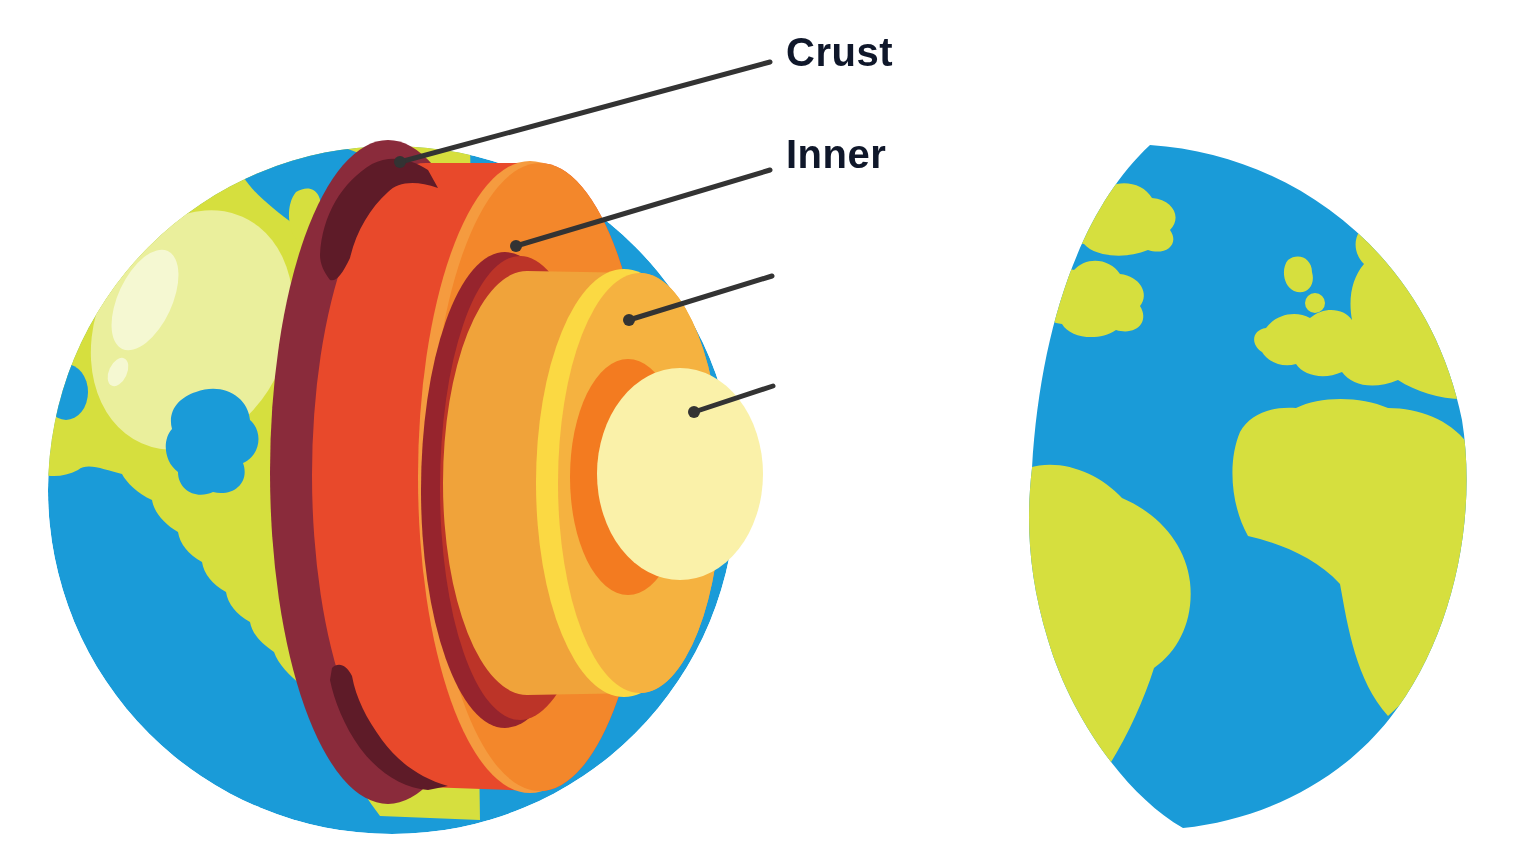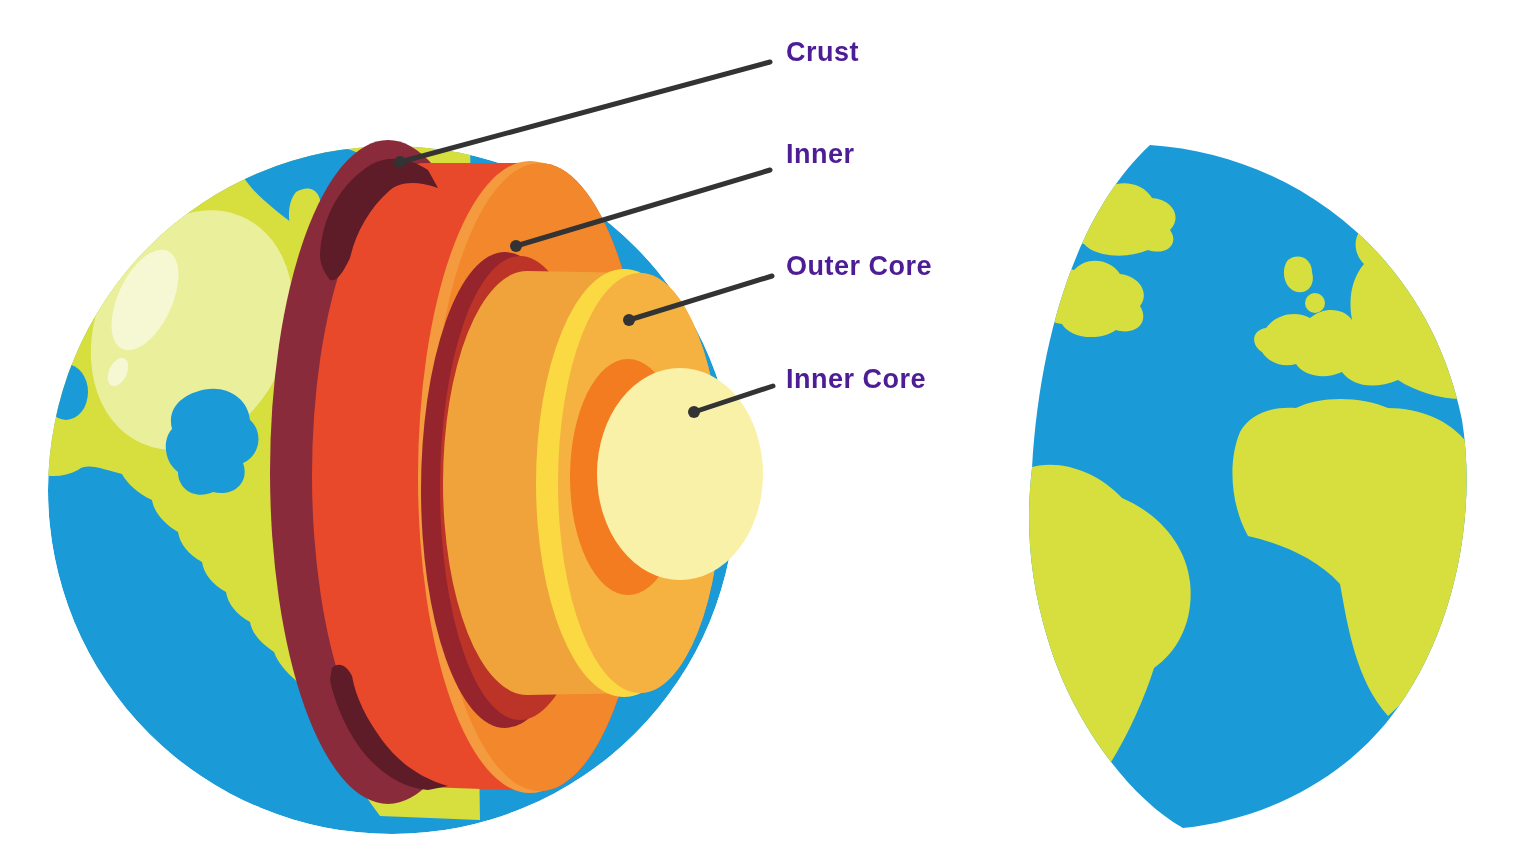--- a/index.html
+++ b/index.html
@@ -10,22 +10,22 @@
     overflow:hidden;
     font-family:"Liberation Sans", sans-serif;
   }
   .stage svg{position:absolute;left:0;top:0;}
   .layer-label{
     position:absolute;
     left:786px;
     transform:translateY(-50%);
     font-family:"Liberation Sans", sans-serif;
     font-weight:700;
-    font-size:27px;
-    color:#4c1d95;
+    font-size:40px;
+    color:#0f172a;
     white-space:nowrap;
     letter-spacing:0.5px;
   }
 </style>
 </head>
 <body>
 
 <div class="stage">
 
   <svg width="1536" height="864" viewBox="0 0 1536 864">
@@ -134,16 +134,14 @@
     <g fill="#333333">
       <circle cx="400" cy="162" r="6" fill="#333333"></circle>
       <circle cx="516" cy="246" r="6" fill="#333333"></circle>
       <circle cx="629" cy="320" r="6" fill="#333333"></circle>
       <circle cx="694" cy="412" r="6" fill="#333333"></circle>
     </g>
   </svg>
 
   <div class="layer-label" style="top:52px">Crust</div>
   <div class="layer-label" style="top:154px">Inner</div>
-  <div class="layer-label" style="top:266px">Outer Core</div>
-  <div class="layer-label" style="top:379px">Inner Core</div>
 
 </div>
 
 </body></html>

